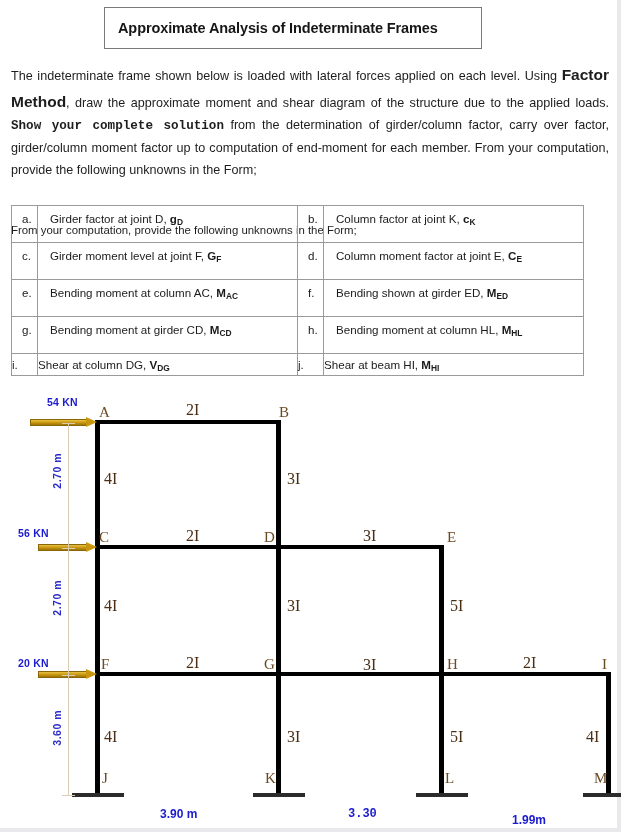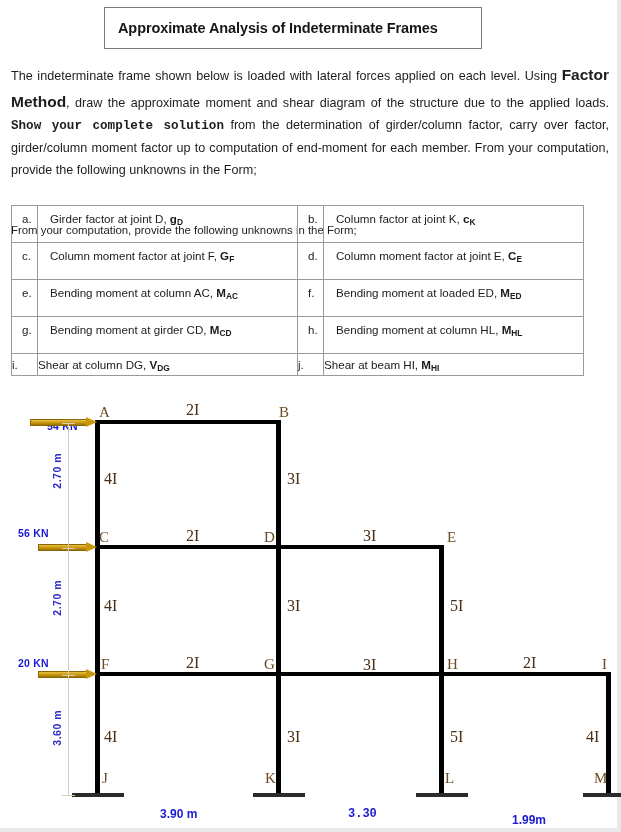--- a/index.html
+++ b/index.html
@@ -122,29 +122,29 @@
   </colgroup>
   <tbody>
     <tr>
       <td class="idx">a.</td>
       <td class="txt"><span>Girder factor at joint D, </span><span class="sym">g</span><sub>D</sub></td>
       <td class="idx">b.</td>
       <td class="txt"><span>Column factor at joint K, </span><span class="sym">c</span><sub>K</sub></td>
     </tr>
     <tr>
       <td class="idx">c.</td>
-      <td class="txt"><span>Column moment factor at joint F, </span><span class="sym">G</span><sub>F</sub></td>
+      <td class="txt"><span>Girder moment level at joint F, </span><span class="sym">G</span><sub>F</sub></td>
       <td class="idx">d.</td>
       <td class="txt"><span>Column moment factor at joint E, </span><span class="sym">C</span><sub>E</sub></td>
     </tr>
     <tr>
       <td class="idx">e.</td>
       <td class="txt"><span>Bending moment at column AC, </span><span class="sym">M</span><sub>AC</sub></td>
       <td class="idx">f.</td>
-      <td class="txt"><span>Bending moment at loaded ED, </span><span class="sym">M</span><sub>ED</sub></td>
+      <td class="txt"><span>Bending shown at girder ED, </span><span class="sym">M</span><sub>ED</sub></td>
     </tr>
     <tr>
       <td class="idx">g.</td>
       <td class="txt"><span>Bending moment at girder CD, </span><span class="sym">M</span><sub>CD</sub></td>
       <td class="idx">h.</td>
       <td class="txt"><span>Bending moment at column HL, </span><span class="sym">M</span><sub>HL</sub></td>
     </tr>
     <tr class="lastrow">
       <td class="idx">i.</td>
       <td class="txt"><span>Shear at column DG, </span><span class="sym">V</span><sub>DG</sub></td>
@@ -204,21 +204,21 @@
   <div class="ilbl" style="left:104px;top:86px;">4I</div>
   <div class="ilbl" style="left:287px;top:86px;">3I</div>
   <div class="ilbl" style="left:104px;top:213px;">4I</div>
   <div class="ilbl" style="left:287px;top:213px;">3I</div>
   <div class="ilbl" style="left:450px;top:213px;">5I</div>
   <div class="ilbl" style="left:104px;top:344px;">4I</div>
   <div class="ilbl" style="left:287px;top:344px;">3I</div>
   <div class="ilbl" style="left:450px;top:344px;">5I</div>
   <div class="ilbl" style="left:586px;top:344px;">4I</div>
 
-  <div class="load-lbl" style="left:18px;top:35px;padding-left:29px;">54 KN</div>
+  <div class="load-lbl" style="left:18px;top:11px;padding-left:29px;">54 KN</div>
   <div class="arrow" style="left:30px;top:32px;width:68px;">
     <div class="shaft" style="width:58px;"></div>
     <div class="head" style="left:56px;"></div>
   </div>
 
   <div class="load-lbl" style="left:18px;top:142px;">56 KN</div>
   <div class="arrow" style="left:38px;top:157px;width:60px;">
     <div class="shaft" style="width:50px;"></div>
     <div class="head" style="left:48px;"></div>
   </div>

